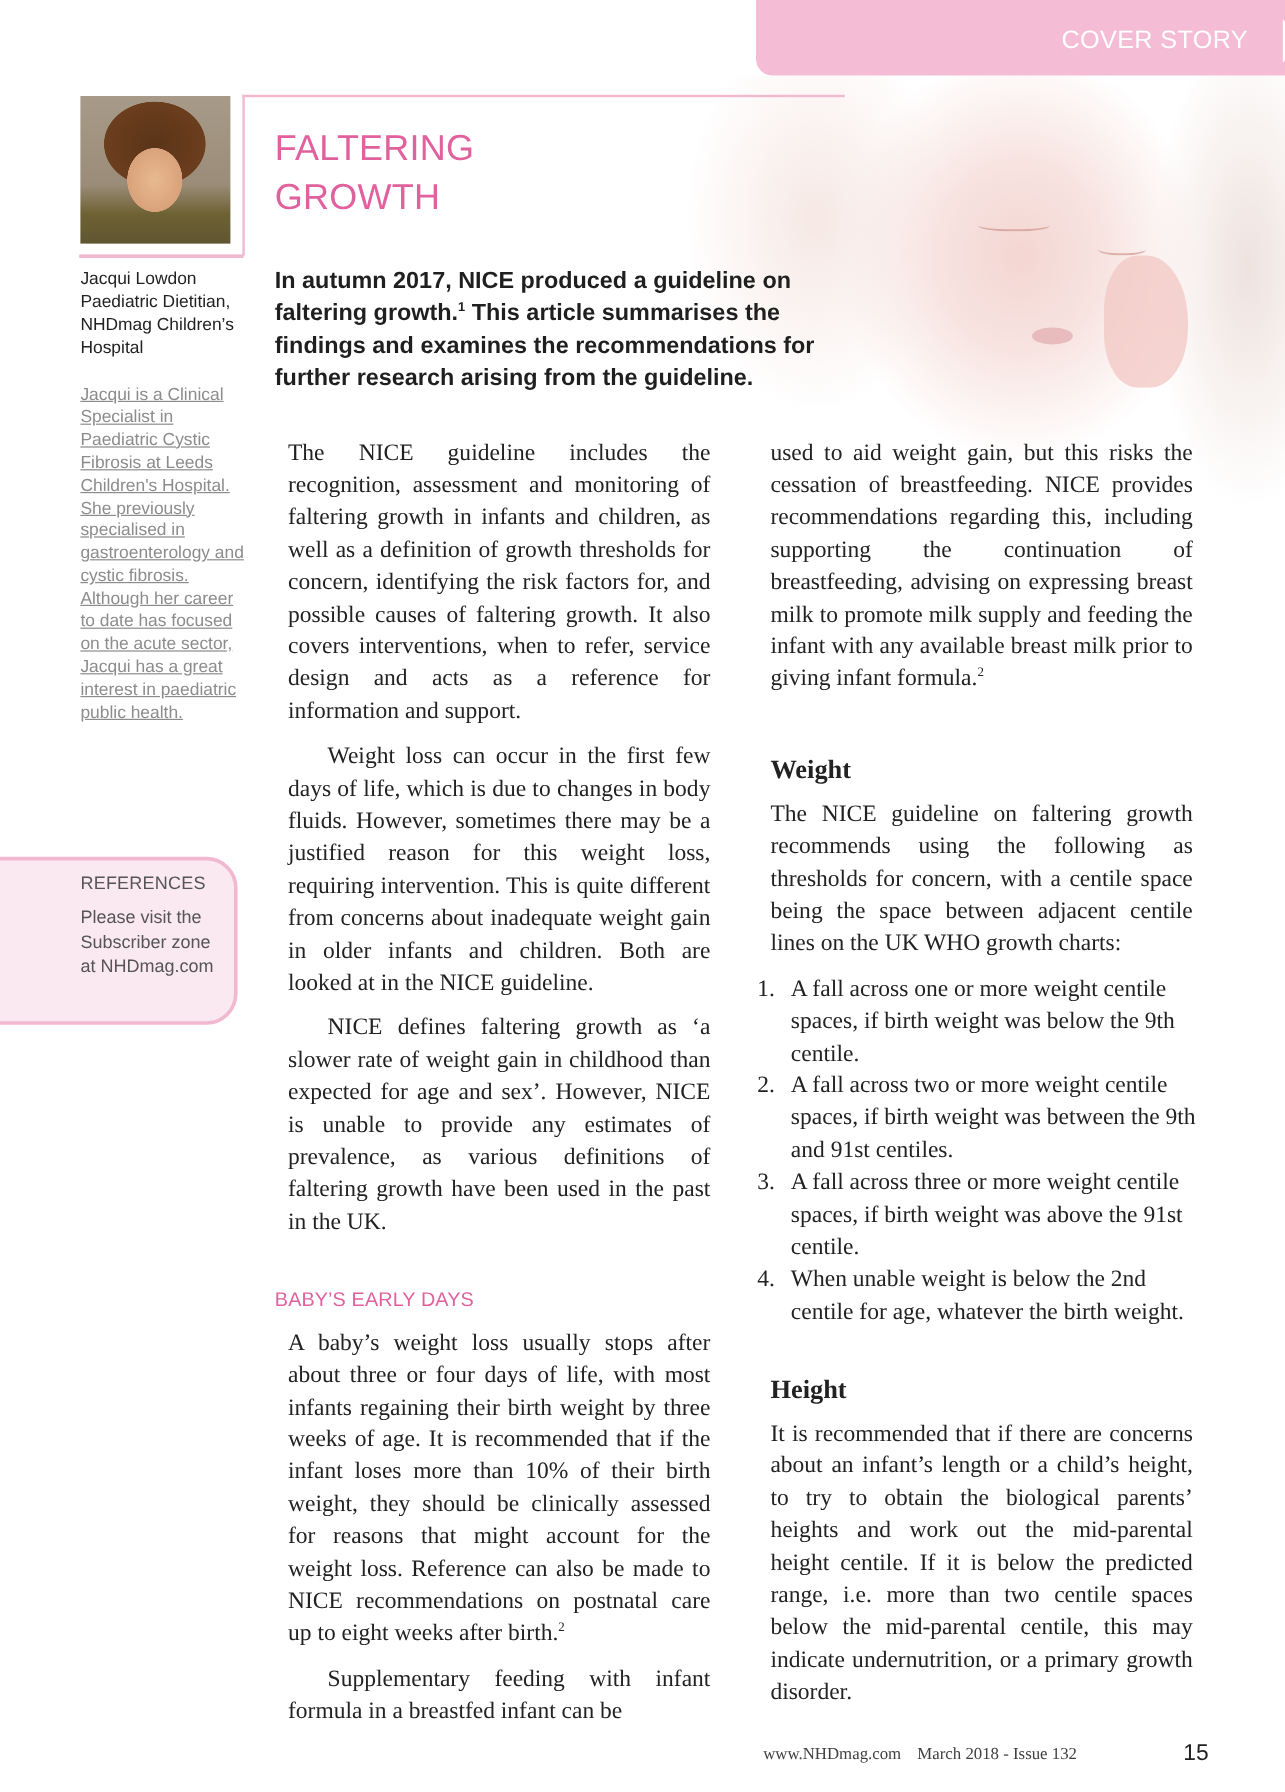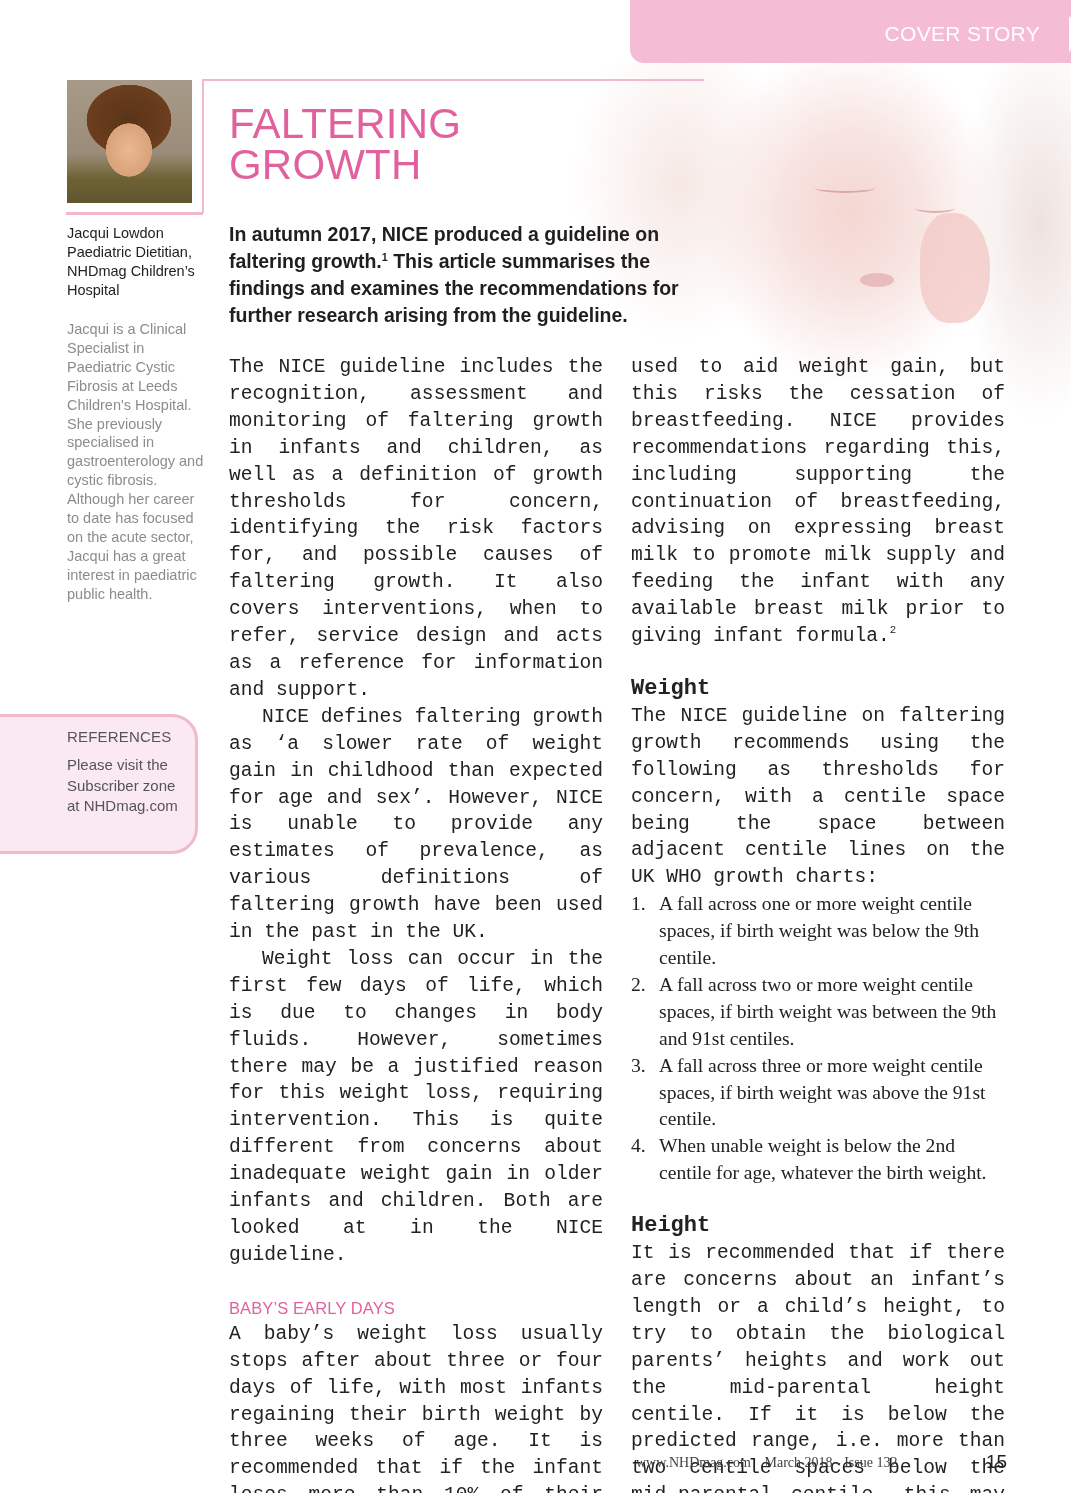--- a/index.html
+++ b/index.html
@@ -42,51 +42,51 @@
   }
   .photo-underline { position:absolute; left:66px; top:212px; width:137px; height:3px; background:#f2b8d0; }
   .author-photo {
     position: absolute; left: 67px; top: 80px; width: 125px; height: 123px;
     background: radial-gradient(ellipse 38px 44px at 62px 70px, #e8b98f 0%, #d9a27a 60%, rgba(0,0,0,0) 61%),
                 radial-gradient(ellipse 60px 50px at 62px 40px, #5a3418 0%, #6b3e1e 70%, rgba(0,0,0,0) 71%),
                 linear-gradient(to bottom, #a79a88 0%, #9a8c78 60%, #6e6234 80%, #5f5530 100%);
   }
   .article-title {
     position: absolute; left: 229px; top: 103px;
-    font-family: "Liberation Sans", sans-serif; font-size: 42px; line-height: 41px;
+    font-family: "Liberation Sans", sans-serif; font-size: 30px; line-height: 41px;
     color: #e0619d; font-weight: normal; margin: 0; letter-spacing: 0.2px;
   }
   .standfirst {
     position: absolute; left: 229px; top: 221px; width: 500px;
     font-family: "Liberation Sans", sans-serif; font-weight: bold; font-size: 19.5px; line-height: 27px;
     color: #1f1f1f; margin: 0;
   }
   sup { font-size: 0.55em; vertical-align: super; line-height: 0; }
   .author-name {
     position: absolute; left: 67px; top: 224px; width: 140px;
     font-family: "Liberation Sans", sans-serif; font-size: 14.5px; line-height: 19px; color: #222;
   }
   .author-bio {
     position: absolute; left: 67px; top: 320px; width: 140px;
-    font-family: "Liberation Sans", sans-serif; font-size: 14.5px; line-height: 18.9px; color: #8c8c8c;
+    font-family: "Liberation Sans", sans-serif; font-size: 14.5px; line-height: 18.9px; color: #8c8c8c; text-decoration: underline;
   }
   .refs-box {
     position: absolute; left: -6px; top: 714px; width: 198px; height: 134px;
     background: #fbe9f2; border: 3px solid #f2b8d0; border-radius: 0 26px 26px 0;
   }
   .refs-heading {
     position: absolute; left: 67px; top: 728px;
     font-family: "Liberation Sans", sans-serif; font-size: 15px; color: #555; letter-spacing: 0.2px;
   }
   .refs-text {
     position: absolute; left: 67px; top: 755px; width: 125px;
     font-family: "Liberation Sans", sans-serif; font-size: 15px; line-height: 20.5px; color: #555;
   }
   .col { position: absolute; width: 374px; font-size: 19.6px; line-height: 26.9px; color: #222; }
-  .col p { margin: 0; text-align: justify; font-family: Liberation Mono, monospace; }
+  .col p { margin: 11px; text-align: justify; }
   .col p.indent { text-indent: 33px; }
   .col-left { left: 229px; top: 354px; }
   .col-right { left: 631px; top: 354px; }
   .section-head {
     font-family: "Liberation Sans", sans-serif; color: #e0619d; font-size: 16.5px;
     line-height: 26px; margin: 0; font-weight: normal; letter-spacing: 0.1px;
   }
   .subhead { font-weight: bold; margin: 0; font-size: 22px; line-height: 26.9px; }
   .gap { height: 26px; }
   ol.thresholds { margin: 0; padding: 0; list-style: none; }
@@ -135,22 +135,22 @@
   <div>NHDmag Children’s Hospital</div>
 </div>
 <div class="author-bio">Jacqui is a Clinical Specialist in Paediatric Cystic Fibrosis at Leeds Children's Hospital. She previously specialised in gastroenterology and cystic fibrosis. Although her career to date has focused on the acute sector, Jacqui has a great interest in paediatric public health.</div>
 
 <div class="refs-box"></div>
 <div class="refs-heading">REFERENCES</div>
 <div class="refs-text">Please visit the Subscriber zone at NHDmag.com</div>
 
 <div class="col col-left">
   <p>The NICE guideline includes the recognition, assessment and monitoring of faltering growth in infants and children, as well as a definition of growth thresholds for concern, identifying the risk factors for, and possible causes of faltering growth. It also covers interventions, when to refer, service design and acts as a reference for information and support.</p>
+  <p class="indent">Weight loss can occur in the first few days of life, which is due to changes in body fluids. However, sometimes there may be a justified reason for this weight loss, requiring intervention. This is quite different from concerns about inadequate weight gain in older infants and children. Both are looked at in the NICE guideline.</p>
   <p class="indent">NICE defines faltering growth as ‘a slower rate of weight gain in childhood than expected for age and sex’. However, NICE is unable to provide any estimates of prevalence, as various definitions of faltering growth have been used in the past in the UK.</p>
-  <p class="indent">Weight loss can occur in the first few days of life, which is due to changes in body fluids. However, sometimes there may be a justified reason for this weight loss, requiring intervention. This is quite different from concerns about inadequate weight gain in older infants and children. Both are looked at in the NICE guideline.</p>
   <div class="gap"></div>
   <h2 class="section-head">BABY’S EARLY DAYS</h2>
   <p><span>A baby’s weight loss usually stops after about three or four days of life, with most infants regaining their birth weight by three weeks of age. It is recommended that if the infant loses more than 10% of their birth weight, they should be clinically assessed for reasons that might account for the weight loss. Reference can also be made to NICE recommendations on postnatal care up to eight weeks after birth.</span><sup>2</sup></p>
   <p class="indent">Supplementary feeding with infant formula in a breastfed infant can be</p>
 </div>
 
 <div class="col col-right">
   <p><span>used to aid weight gain, but this risks the cessation of breastfeeding. NICE provides recommendations regarding this, including supporting the continuation of breastfeeding, advising on expressing breast milk to promote milk supply and feeding the infant with any available breast milk prior to giving infant formula.</span><sup>2</sup></p>
   <div class="gap"></div>
   <p class="subhead">Weight</p>

